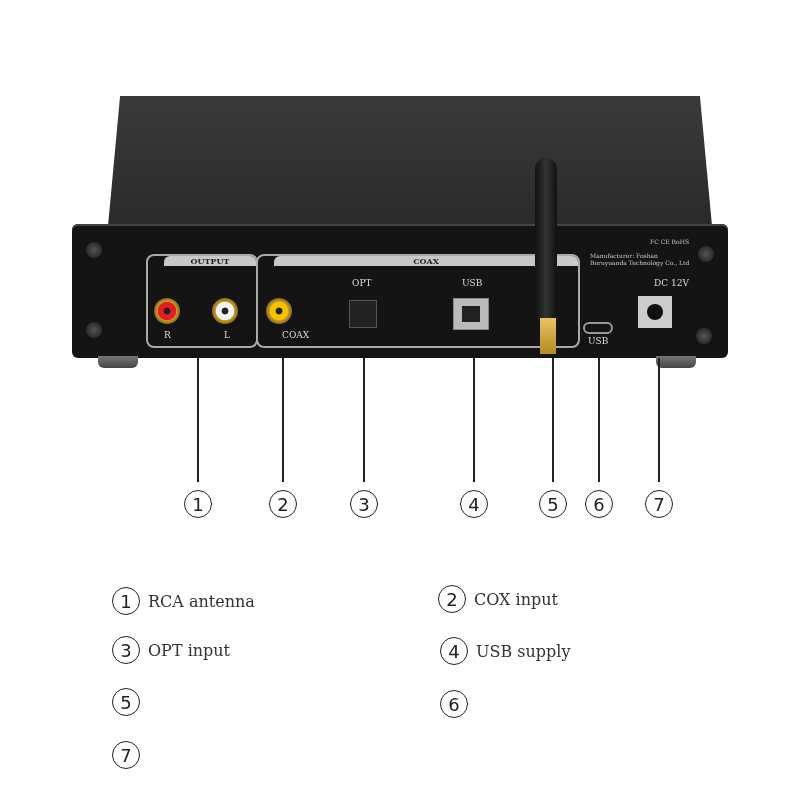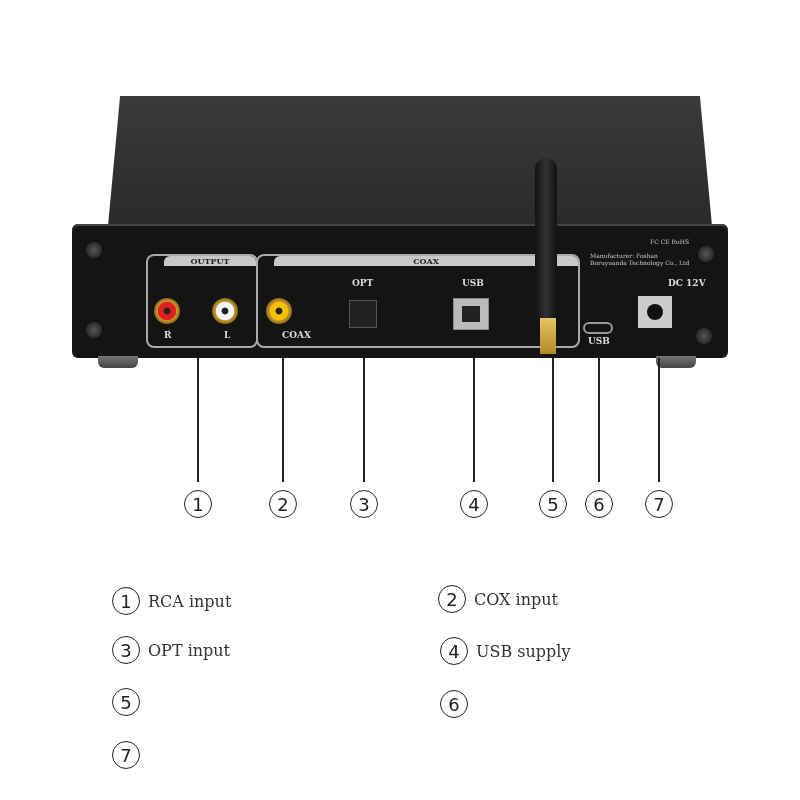--- a/index.html
+++ b/index.html
@@ -8,21 +8,21 @@
   
   .top{left:108px;top:96px;width:604px;height:130px;background:linear-gradient(#3a3a3a,#2a2a2a);
        clip-path:polygon(2% 0,98% 0,100% 100%,0 100%);}
   .front{left:72px;top:224px;width:656px;height:134px;background:#141414;border-radius:6px;
         box-shadow:0 2px 0 #444 inset;}
   .foot{top:356px;width:40px;height:12px;background:linear-gradient(#777,#444);border-radius:0 0 6px 6px;}
   .screw{width:16px;height:16px;border-radius:50%;background:radial-gradient(#555,#1a1a1a);}
   .panel{border:2px solid #aaa;border-radius:8px;top:254px;height:90px;}
   .panel-head{top:0;left:16px;right:0;height:10px;background:#c8c8c8;border-radius:6px 6px 0 0;
      font-size:8px;color:#222;text-align:center;line-height:10px;font-weight:bold;}
-  .lbl{color:#ddd;font-size:9px;font-weight:bold;}
+  .lbl{color:#ddd;font-size:9px;font-weight:normal;}
   .rca{width:26px;height:26px;border-radius:50%;background:radial-gradient(circle,#222 18%,var(--c) 20%,var(--c) 48%,#c99a2e 52%,#6b4f12 80%,#111 100%);}
   .opt{width:26px;height:26px;background:#222;border:1px solid #555;}
   .usbb{width:34px;height:30px;background:#bbb;border:1px solid #888;}
   .usbb::after{content:"";position:absolute;left:8px;top:7px;width:18px;height:16px;background:#222;}
   .usbc{width:26px;height:8px;border:2px solid #999;border-radius:6px;}
   .dcj{width:34px;height:32px;background:#ccc;}
   .dcj::after{content:"";position:absolute;left:9px;top:8px;width:16px;height:16px;border-radius:50%;background:#111;}
   .ant{left:535px;top:158px;width:22px;height:160px;background:linear-gradient(90deg,#111,#333,#111);border-radius:11px 11px 4px 4px;}
   .antbase{left:540px;top:318px;width:16px;height:36px;background:linear-gradient(#e8c463,#b48a22);}
   .leader{width:2px;background:#222;top:358px;height:124px;}
@@ -66,21 +66,21 @@
 
 <div class="abs lbl" style="left:462px;top:278px">USB</div>
 <div class="abs usbb" style="left:453px;top:298px"></div>
 
 <div class="abs ant"></div>
 <div class="abs antbase"></div>
 
 <div class="abs usbc" style="left:583px;top:322px"></div>
 <div class="abs lbl" style="left:588px;top:336px">USB</div>
 
-<div class="abs lbl" style="left:668px;top:278px">DC 12V</div>
+<div class="abs lbl" style="left:654px;top:278px">DC 12V</div>
 <div class="abs dcj" style="left:638px;top:296px"></div>
 
 <div class="abs cert" style="left:650px;top:238px">FC CE RoHS</div>
 <div class="abs cert" style="left:590px;top:252px;width:105px">Manufacturer: Foshan Boruyuanda Technology Co., Ltd</div>
 
 <div class="abs leader" style="left:197px"></div>
 <div class="abs leader" style="left:282px"></div>
 <div class="abs leader" style="left:363px"></div>
 <div class="abs leader" style="left:473px"></div>
 <div class="abs leader" style="left:552px"></div>
@@ -90,21 +90,21 @@
 <div class="abs num" style="left:184px;top:490px">1</div>
 <div class="abs num" style="left:269px;top:490px">2</div>
 <div class="abs num" style="left:350px;top:490px">3</div>
 <div class="abs num" style="left:460px;top:490px">4</div>
 <div class="abs num" style="left:539px;top:490px">5</div>
 <div class="abs num" style="left:585px;top:490px">6</div>
 <div class="abs num" style="left:645px;top:490px">7</div>
 
 <div class="abs legend-item" style="left:112px;top:587px">
   <span class="num">1</span>
-    <span>RCA input</span>
+    <span>RCA antenna</span>
   </div>
 <div class="abs legend-item" style="left:438px;top:585px">
   <span class="num">2</span>
     <span>COX input</span>
   </div>
 <div class="abs legend-item" style="left:112px;top:636px">
   <span class="num">3</span>
     <span>OPT input</span>
   </div>
 <div class="abs legend-item" style="left:440px;top:637px">

